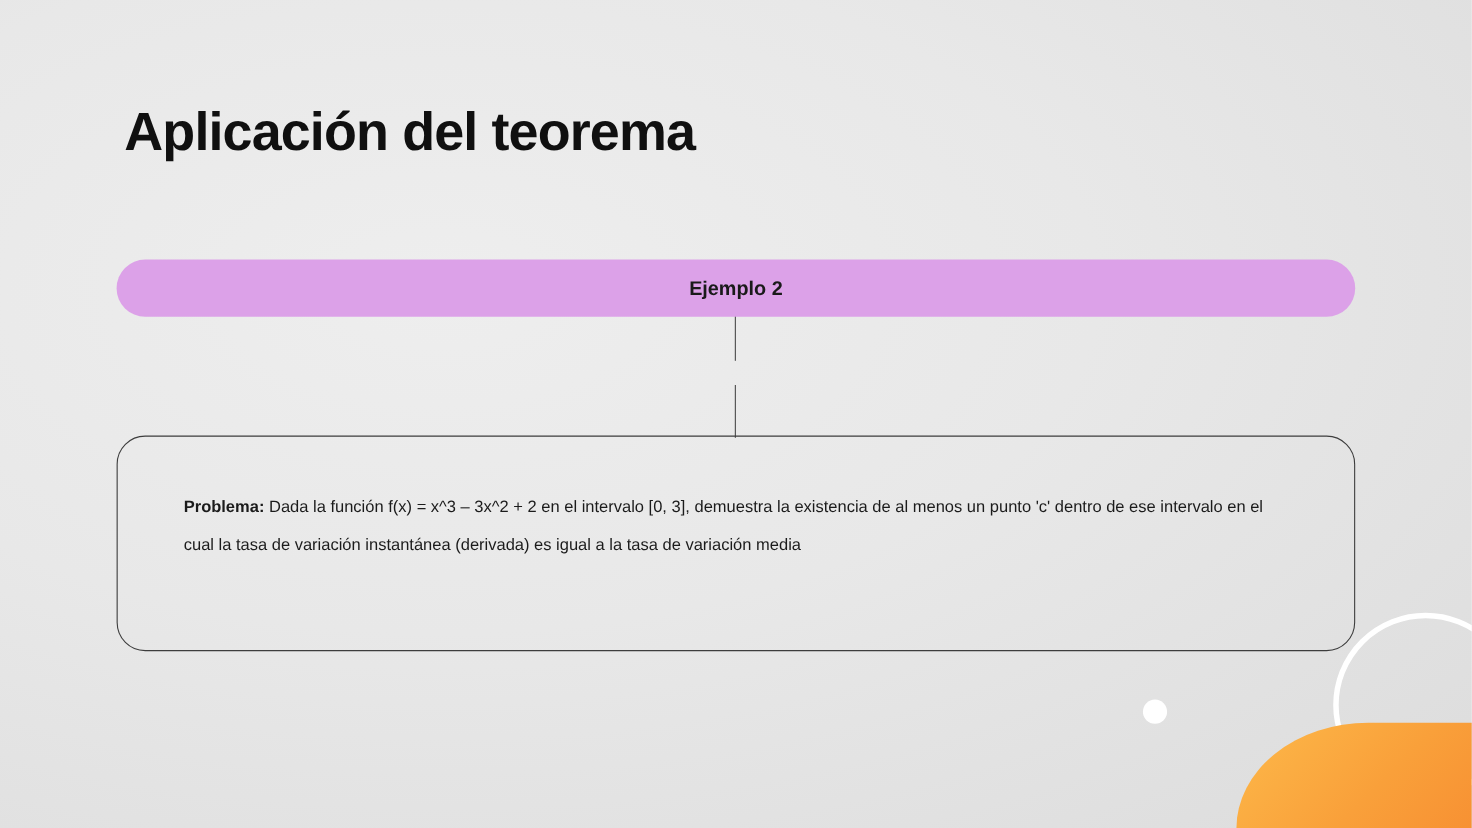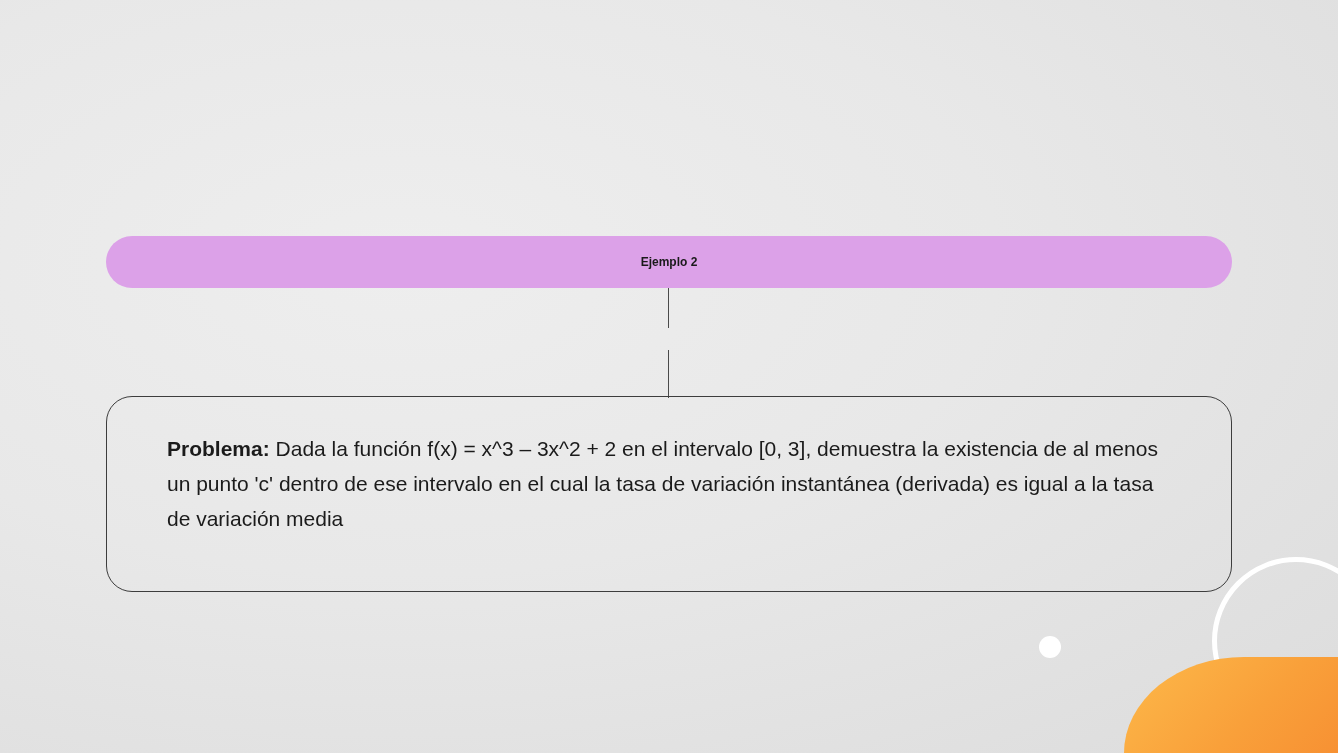--- a/index.html
+++ b/index.html
@@ -78,21 +78,21 @@
     width: 1126px;
     height: 52px;
     background: #dca1e8;
     border-radius: 26px;
     display: flex;
     align-items: center;
     justify-content: center;
     box-sizing: border-box;
   }
   .chip-purple-label {
-    font-size: 12px;
+    font-size: 18px;
     font-weight: bold;
     color: #1a1a1a;
   }
 
   .chip-white {
     position: absolute;
     left: 106px;
     top: 305px;
     width: 1126px;
     height: 50px;
@@ -115,39 +115,40 @@
     top: 396px;
     width: 1126px;
     height: 196px;
     border: 1.6px solid #3d3d3d;
     border-radius: 26px;
     box-sizing: border-box;
   }
   .problem-text {
     position: absolute;
     left: 60px;
-    top: 34px;
+    top: 46px;
     width: 1010px;
-    font-size: 21px;
+    font-size: 15px;
     line-height: 35px;
     color: #1b1b1b;
   }
   .problem-text b {
     font-weight: bold;
   }
 </style>
 </head>
 <body>
 
 <div class="slide">
 
   <div class="deco-circle-outline"></div>
   <div class="deco-dot"></div>
   <div class="deco-blob"></div>
 
+  <div class="title">Aplicación del teorema</div>
 
   <div class="connector connector-1"></div>
   <div class="connector connector-2"></div>
 
   <div class="chip-purple">
     <span class="chip-purple-label">Ejemplo 2</span>
   </div>
 
 
   <div class="problem-box">

